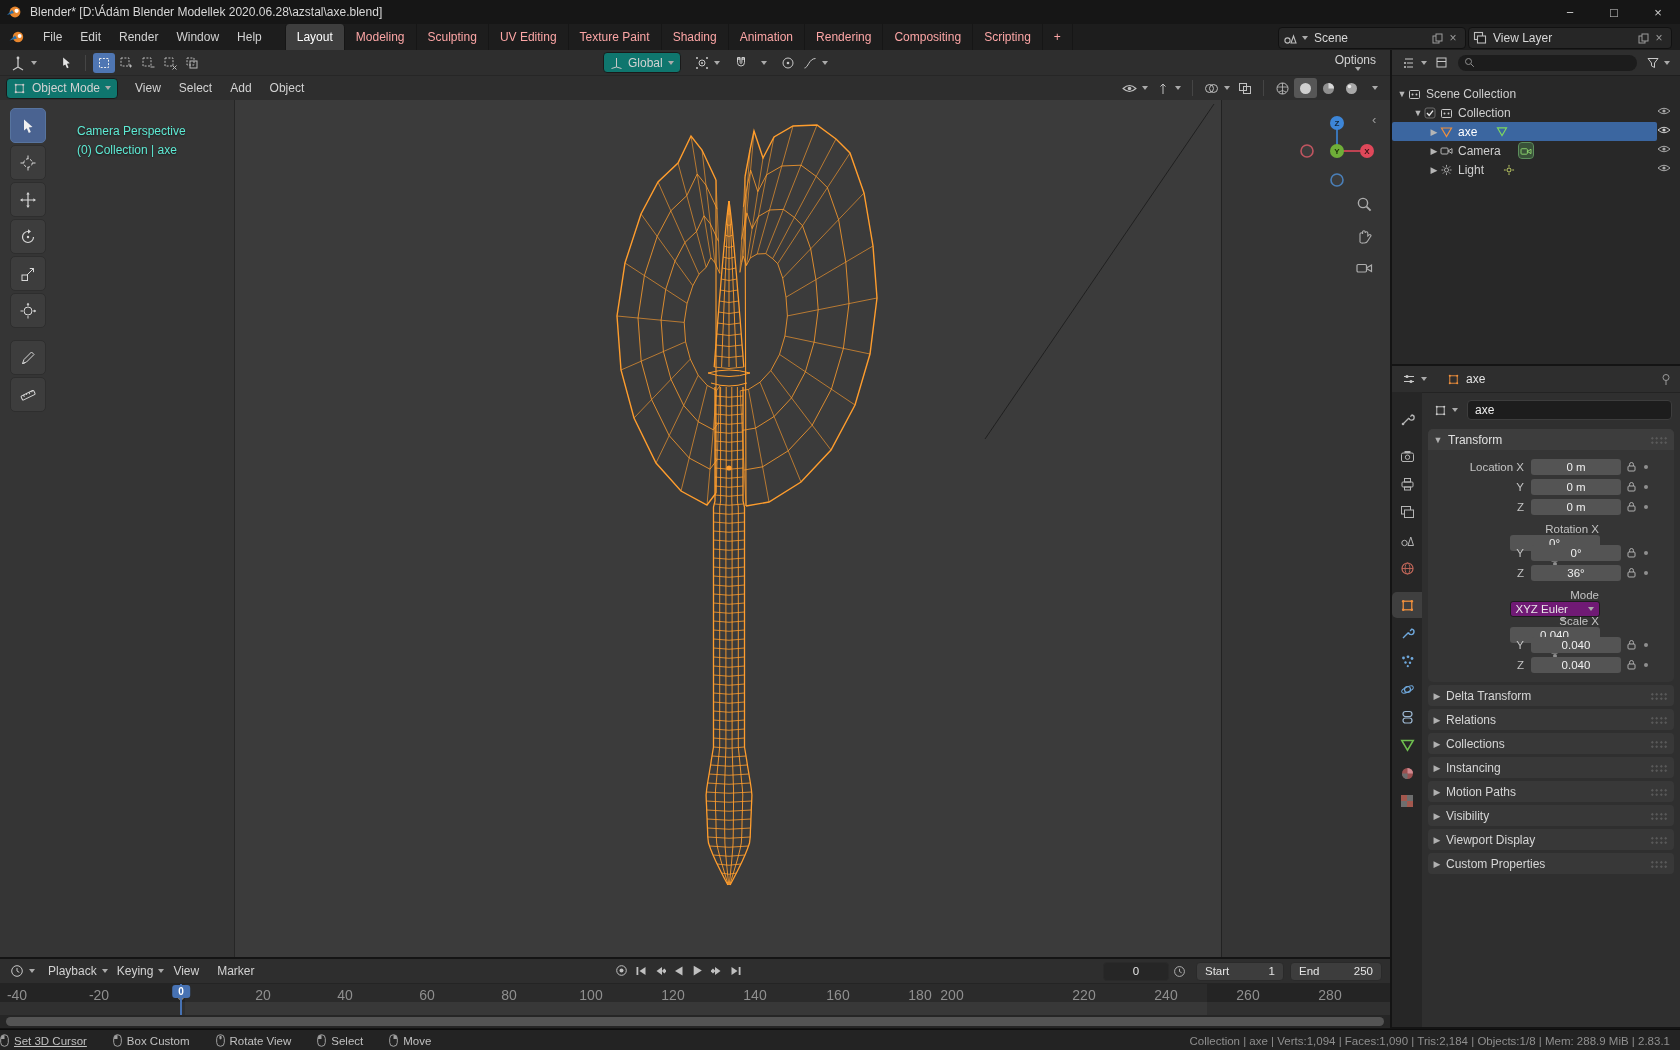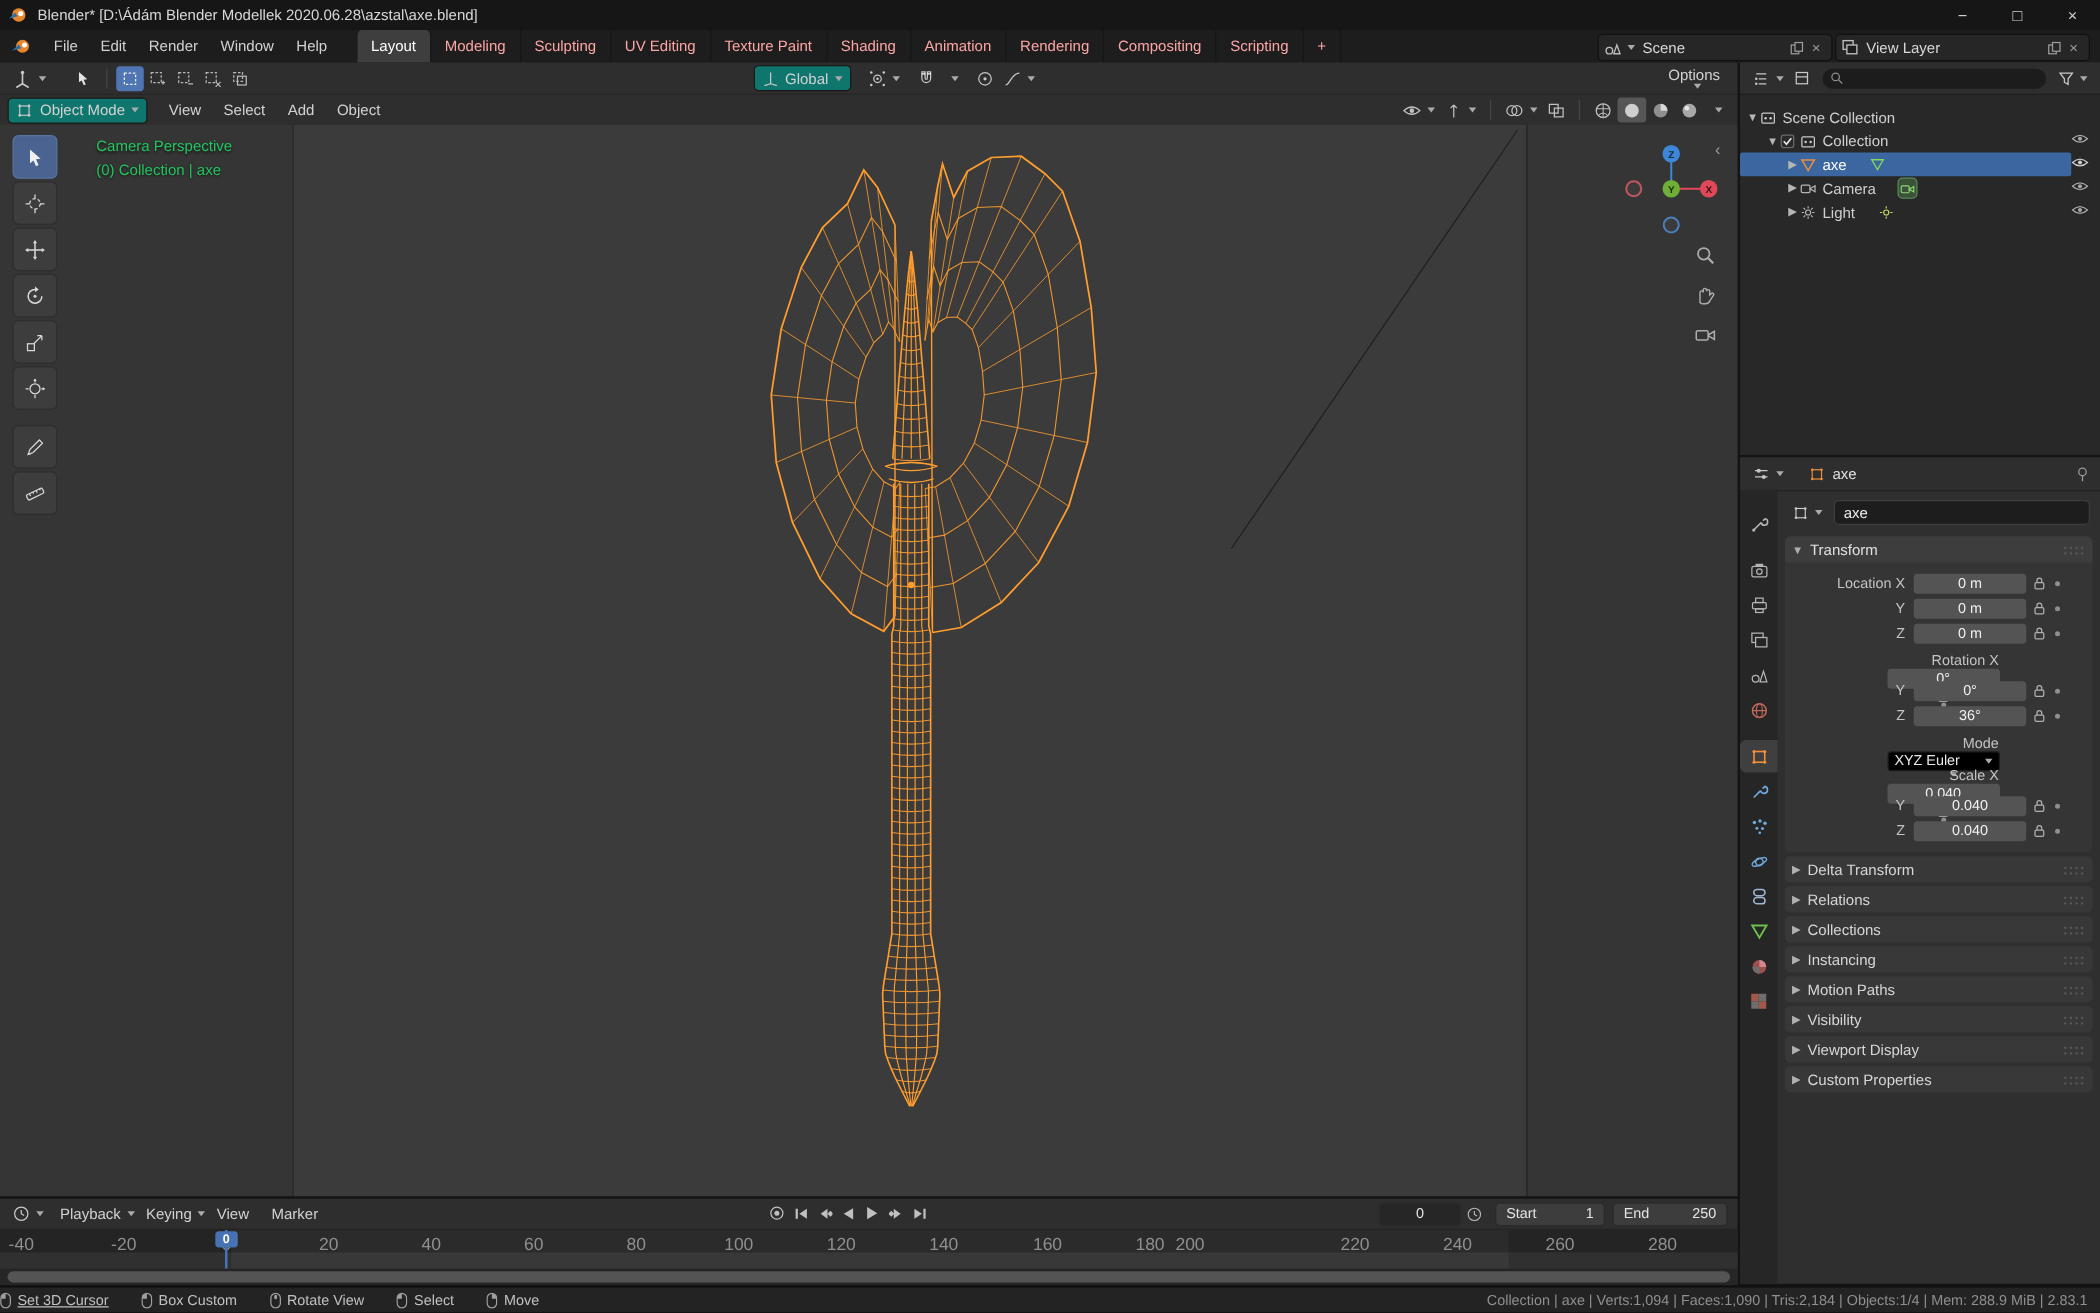--- a/index.html
+++ b/index.html
@@ -34,21 +34,21 @@
   #vp-header{left:0;top:76px;width:1390px;height:24px;background:#2e2e2e;display:flex;align-items:center;}
   .hbtn{display:inline-flex;align-items:center;height:20px;padding:0 4px;border-radius:3px;flex:0 0 auto;}
   .hbtn.pressed{background:#4f76b3;}
   .hbtn.pressed2{background:#565656;}
   .modebox{display:flex;align-items:center;background:#0f766e;border:1px solid #1a1a1a;border-radius:4px;height:19px;padding:0 6px;margin-left:6px;}
 
   
   #viewport{left:0;top:100px;width:1390px;height:857px;background:#3b3b3b;overflow:hidden;}
   .passep{position:absolute;top:0;height:857px;background:rgba(0,0,0,0.10);}
   .camline{position:absolute;top:0;width:1px;height:857px;background:rgba(0,0,0,0.35);}
-  #vp-overlay-text{position:absolute;left:77px;top:8px;color:#22c55e;font-size:12px;line-height:19px;text-shadow:0 1px 2px rgba(0,0,0,.6);}
+  #vp-overlay-text{position:absolute;left:77px;top:22px;color:#5eead4;font-size:12px;line-height:19px;text-shadow:0 1px 2px rgba(0,0,0,.6);}
   #toolbar{position:absolute;left:10px;top:8px;width:34px;}
   .tbtn{width:34px;height:33px;margin-bottom:2px;background:#3d3d3d;border:1px solid #2e2e2e;border-radius:5px;
         display:flex;align-items:center;justify-content:center;}
   .tbtn.active{background:#4a6391;border-color:#57749f;}
   .tbtn.gap{margin-top:12px;}
   #nav-gizmo{position:absolute;left:1298px;top:10px;}
   .navbtn{position:absolute;left:1352px;width:24px;height:24px;display:flex;align-items:center;justify-content:center;opacity:.85;}
   #sidebar-toggle{position:absolute;left:1372px;top:12px;color:#9a9a9a;font-size:13px;}
 
   
@@ -74,21 +74,21 @@
   #obj-name-row{display:flex;align-items:center;margin:8px 8px 0 8px;}
   #obj-name-field{flex:1;height:18px;background:#1d1d1d;border:1px solid #3d3d3d;border-radius:4px;color:#eee;
                   display:flex;align-items:center;padding:0 7px;margin-left:5px;}
   .panel{margin:9px 6px 0 6px;background:#353535;border-radius:5px;padding-bottom:8px;}
   .panel-head{height:21px;display:flex;align-items:center;background:#3d3d3d;border-radius:5px 5px 0 0;color:#e0e0e0;}
   .prow{display:flex;align-items:center;height:19px;margin-top:1px;}
   .prow.groupgap{margin-top:7px;flex-direction:column;}
   .plabel{width:96px;text-align:right;color:#c3c3c3;font-size:11.5px;flex:0 0 auto;}
   .pfield{width:90px;height:16px;margin-left:7px;background:#545454;border-radius:3px;color:#f0f0f0;font-size:11.5px;
           display:flex;align-items:center;justify-content:center;flex:0 0 auto;}
-  .pselect{width:90px;height:16px;margin-left:7px;background:#000000;border:1px solid #1c1c1c;border-radius:3px;color:#e8e8e8;font-size:11.5px;
+  .pselect{width:90px;height:16px;margin-left:7px;background:#701a75;border:1px solid #1c1c1c;border-radius:3px;color:#e8e8e8;font-size:11.5px;
            display:flex;align-items:center;padding:0 5px;box-sizing:border-box;flex:0 0 auto;}
   .pselect .chev{margin-left:auto;}
   .plock{margin-left:6px;flex:0 0 auto;display:flex;}
   .pdot{width:4px;height:4px;border-radius:50%;background:#8f8f8f;margin-left:8px;flex:0 0 auto;}
   .csection{height:21px;margin:3px 6px 0 6px;background:#383838;border-radius:4px;display:flex;align-items:center;color:#d6d6d6;}
   .csection .exp{width:18px;text-align:center;color:#b0b0b0;font-size:9px;}
   .grip{margin-left:auto;margin-right:6px;width:18px;height:8px;
         background:radial-gradient(circle,#5c5c5c 1px,transparent 1.2px);background-size:4.5px 4.5px;}
 
   
@@ -1055,16 +1055,16 @@
         </svg>
       <span>Select</span>
     </div>
     <div class="hint">
       <svg width="9" height="13" viewBox="0 0 9 13">
           <rect x="0.7" y="0.7" width="7.6" height="11.6" rx="3.8" fill="none" stroke="#a0a0a0"></rect>
           <path d="M4.5 1 A3.6 3.6 0 0 1 8 5 L4.5 5 Z" fill="#a0a0a0"></path>
         </svg>
       <span>Move</span>
     </div>
-    <div id="stats">Collection | axe | Verts:1,094 | Faces:1,090 | Tris:2,184 | Objects:1/4 | Mem: 288.9 MiB | 2.83.1</div>
+    <div id="stats">Collection | axe | Verts:1,094 | Faces:1,090 | Tris:2,184 | Objects:1/8 | Mem: 288.9 MiB | 2.83.1</div>
   </div>
 
 </div>
 
 </body></html>

